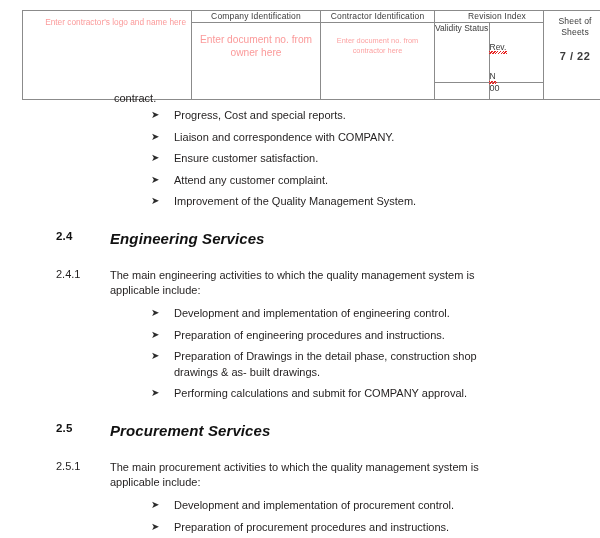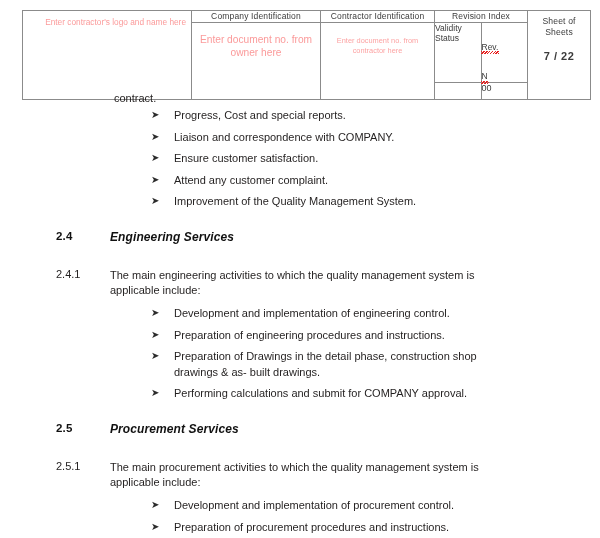--- a/index.html
+++ b/index.html
@@ -164,21 +164,21 @@
     top: 0;
     font-size: 11.5px;
     font-weight: bold;
     color: #111;
     letter-spacing: .2px;
   }
   .section-head .ttl {
     position: absolute;
     left: 110px;
     top: 0;
-    font-size: 12px;
+    font-size: 15px;
     font-weight: bold;
     font-style: italic;
     color: #111;
     letter-spacing: .1px;
   }
 
   .clause {
     position: relative;
     margin: 20px 0 8px 0;
     min-height: 30px;
@@ -202,21 +202,21 @@
 <body>
 
 <table class="titleblock">
   <tbody>
       <tr>
     <td style="width:168px;" rowspan="3" class="cell-logo">
       <div class="ph ph-logo">Enter contractor's logo and name here</div>
     </td>
     <td style="width:128px;" class="tb-head">Company Identification</td>
     <td style="width:113px;" class="tb-head">Contractor Identification</td>
-    <td style="width:92px;" colspan="2" class="tb-head">Revision Index</td>
+    <td style="width:92px;padding-left:16px;" colspan="2" class="tb-head">Revision Index</td>
     <td style="width:62px;" rowspan="3" class="cell-sheet">
       <div class="tb-head" style="padding-bottom:0;">Sheet  of Sheets</div>
       <span class="sheetnum">7 / 22</span>
     </td>
   </tr>
   <tr>
     <td rowspan="2" class="cell-company">
       <span class="ph ph-owner">Enter document no. from owner here</span>
     </td>
     <td rowspan="2" class="cell-contractor">

